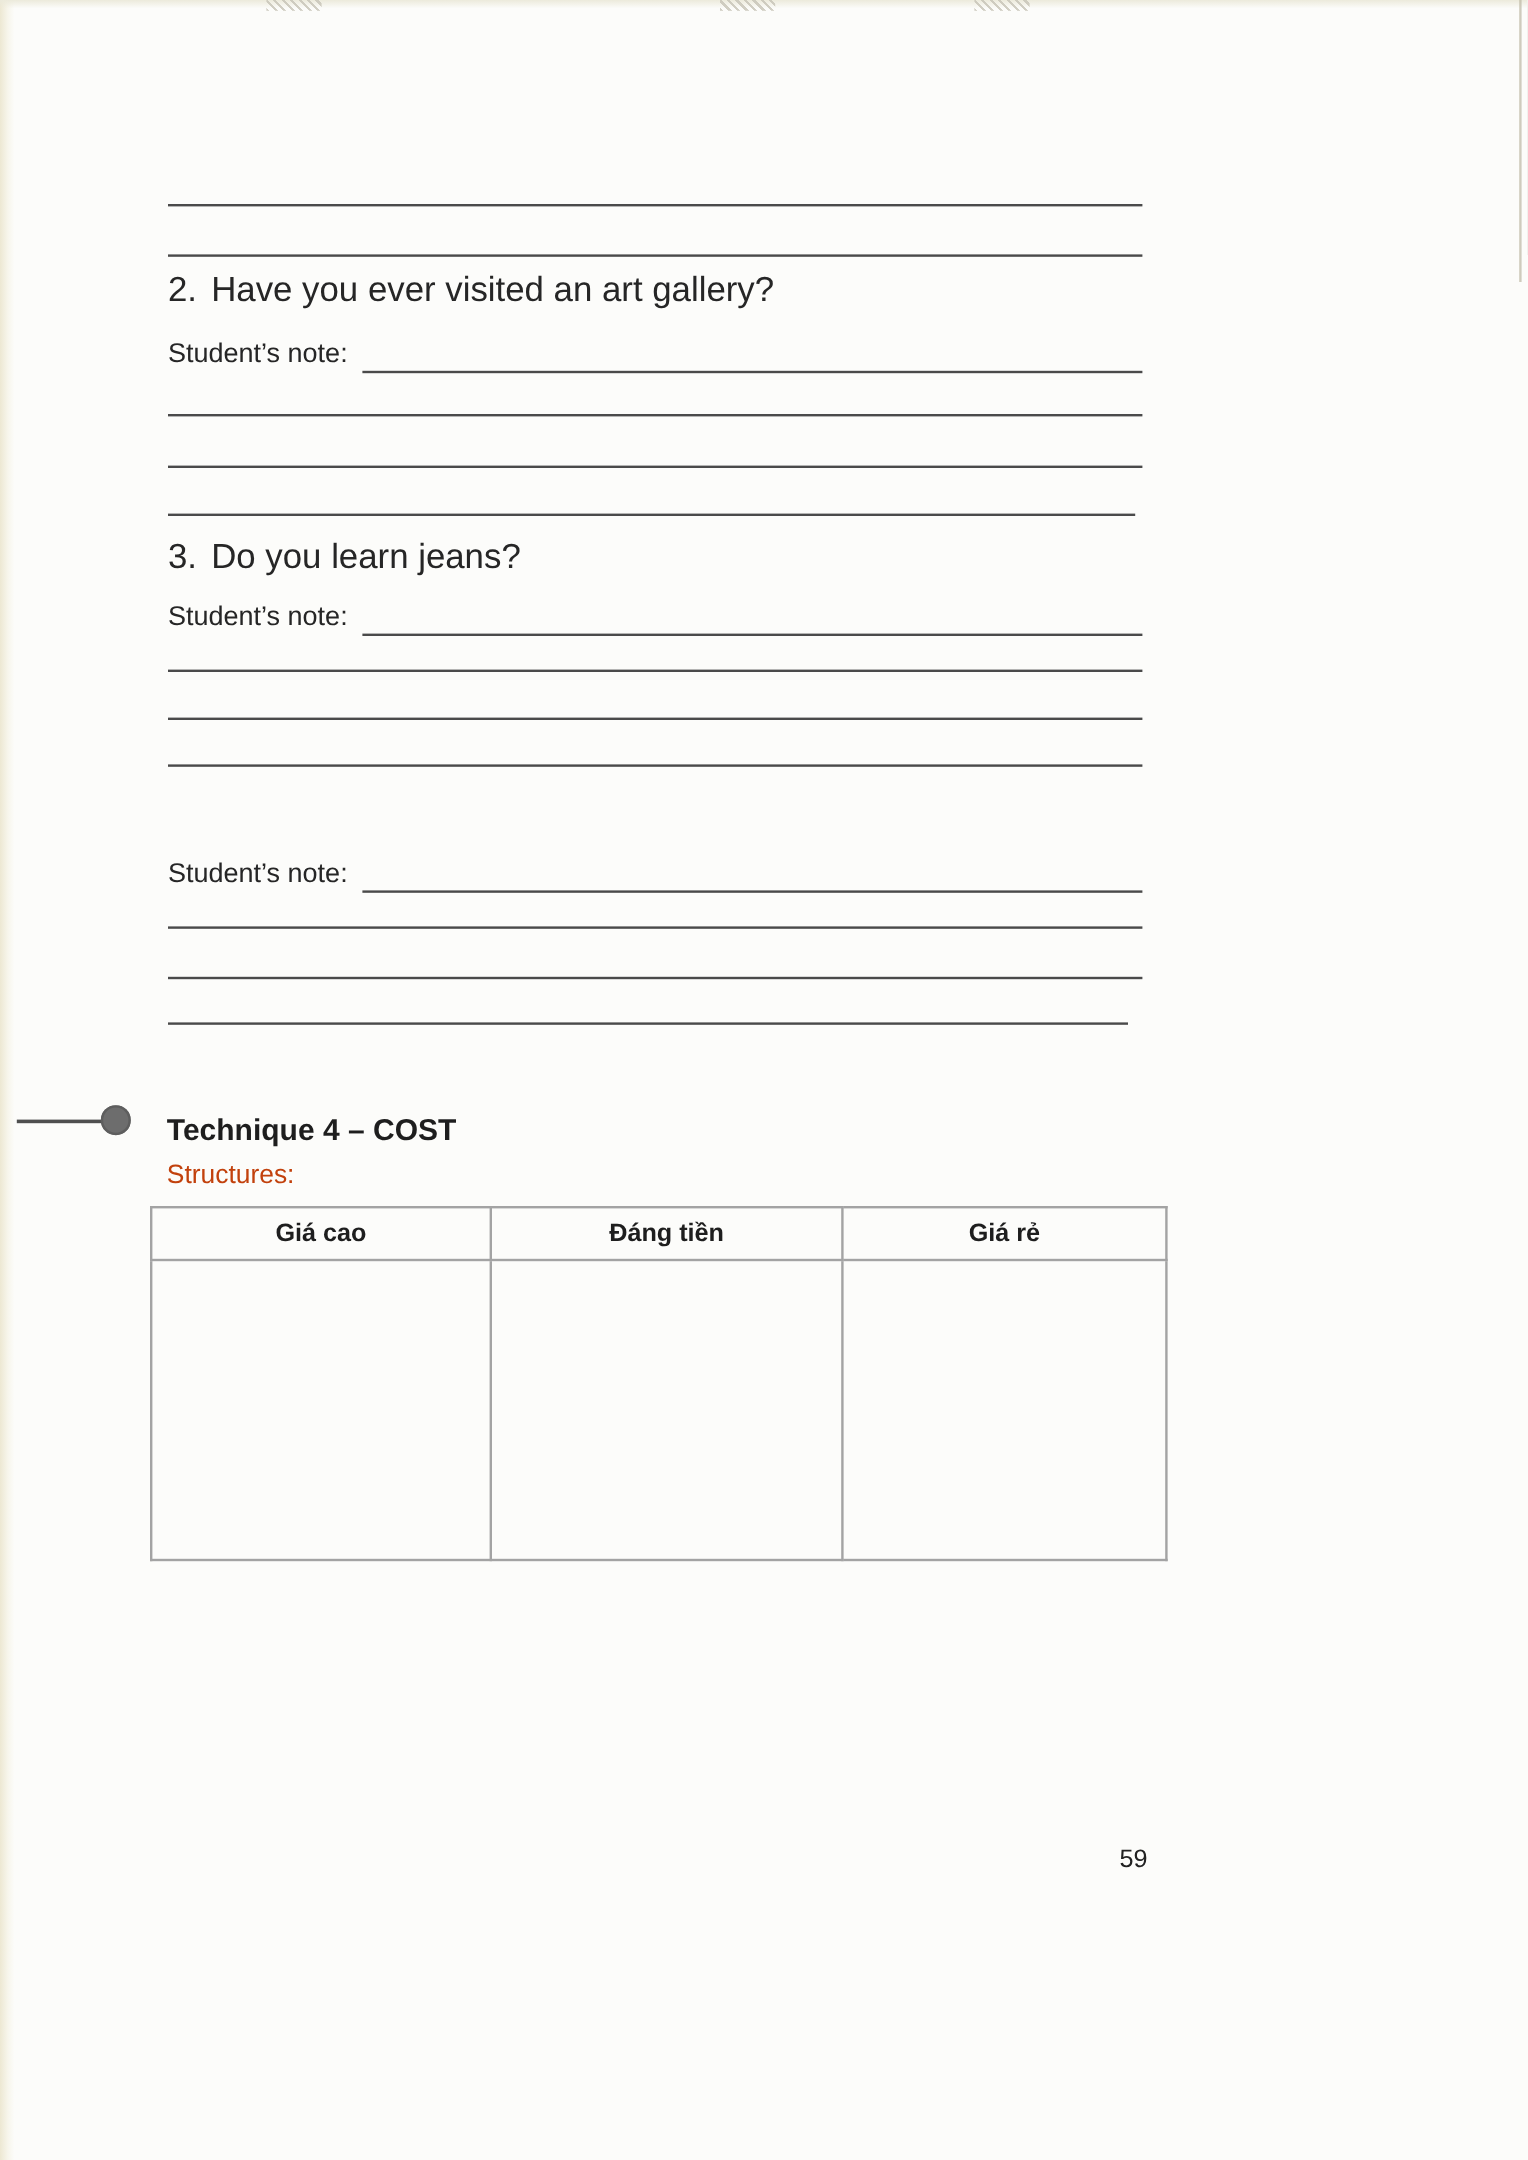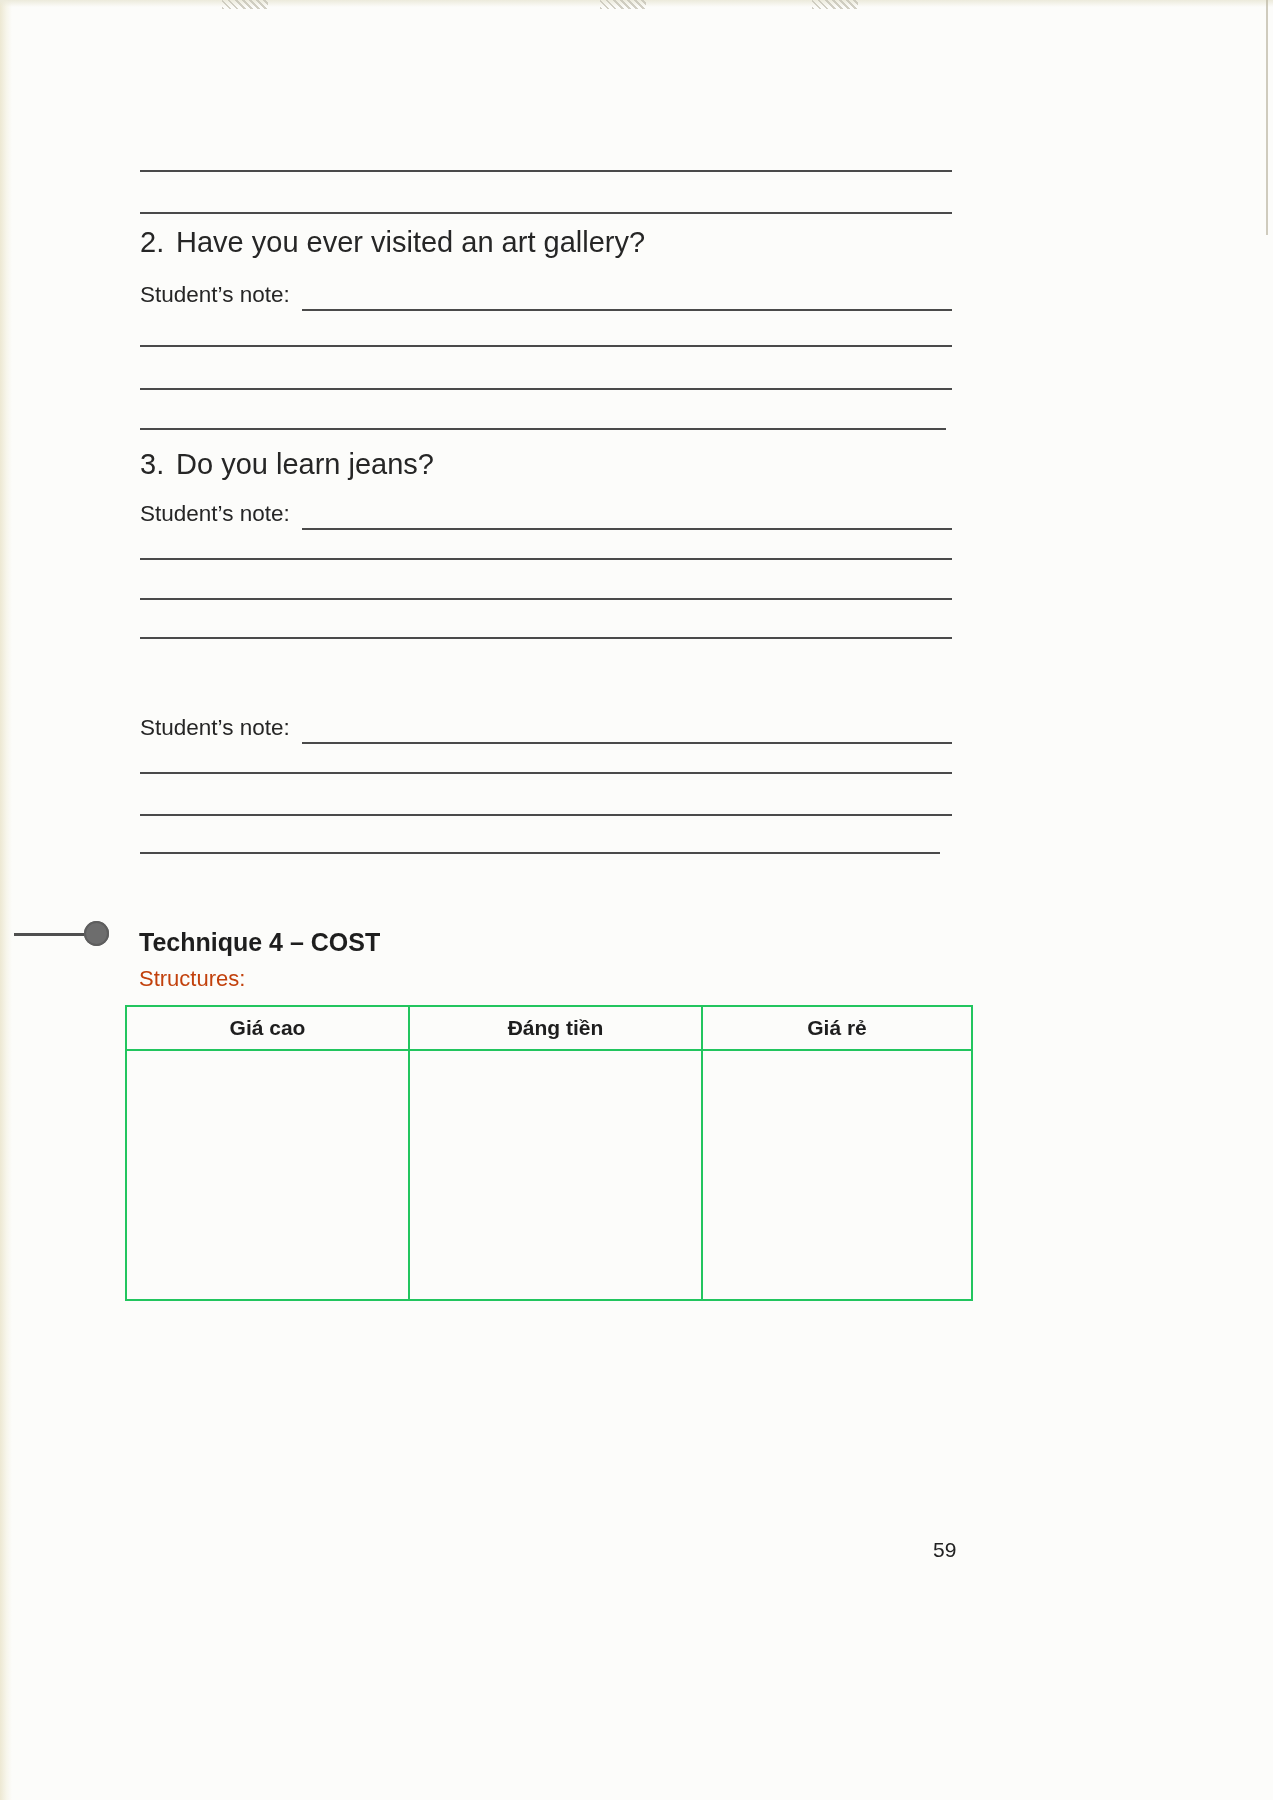--- a/index.html
+++ b/index.html
@@ -72,21 +72,21 @@
     font-size: 22px; color: #c2410c;
   }
 
   
   .cost-table {
     position: absolute; left: 125px; top: 1005px;
     border-collapse: collapse; table-layout: fixed;
     width: 846px;
   }
   .cost-table th, .cost-table td {
-    border: 2px solid #22c55e;
+    border: 2px solid #a3a3a3;
     padding: 0;
   }
   .cost-table th {
     height: 42px; font-size: 21px; font-weight: 700;
     text-align: center; color: #1e1e1e; background: #fcfcfa;
   }
   .cost-table td { height: 248px; background: #fcfcfa; }
 
   
   .page-number {

